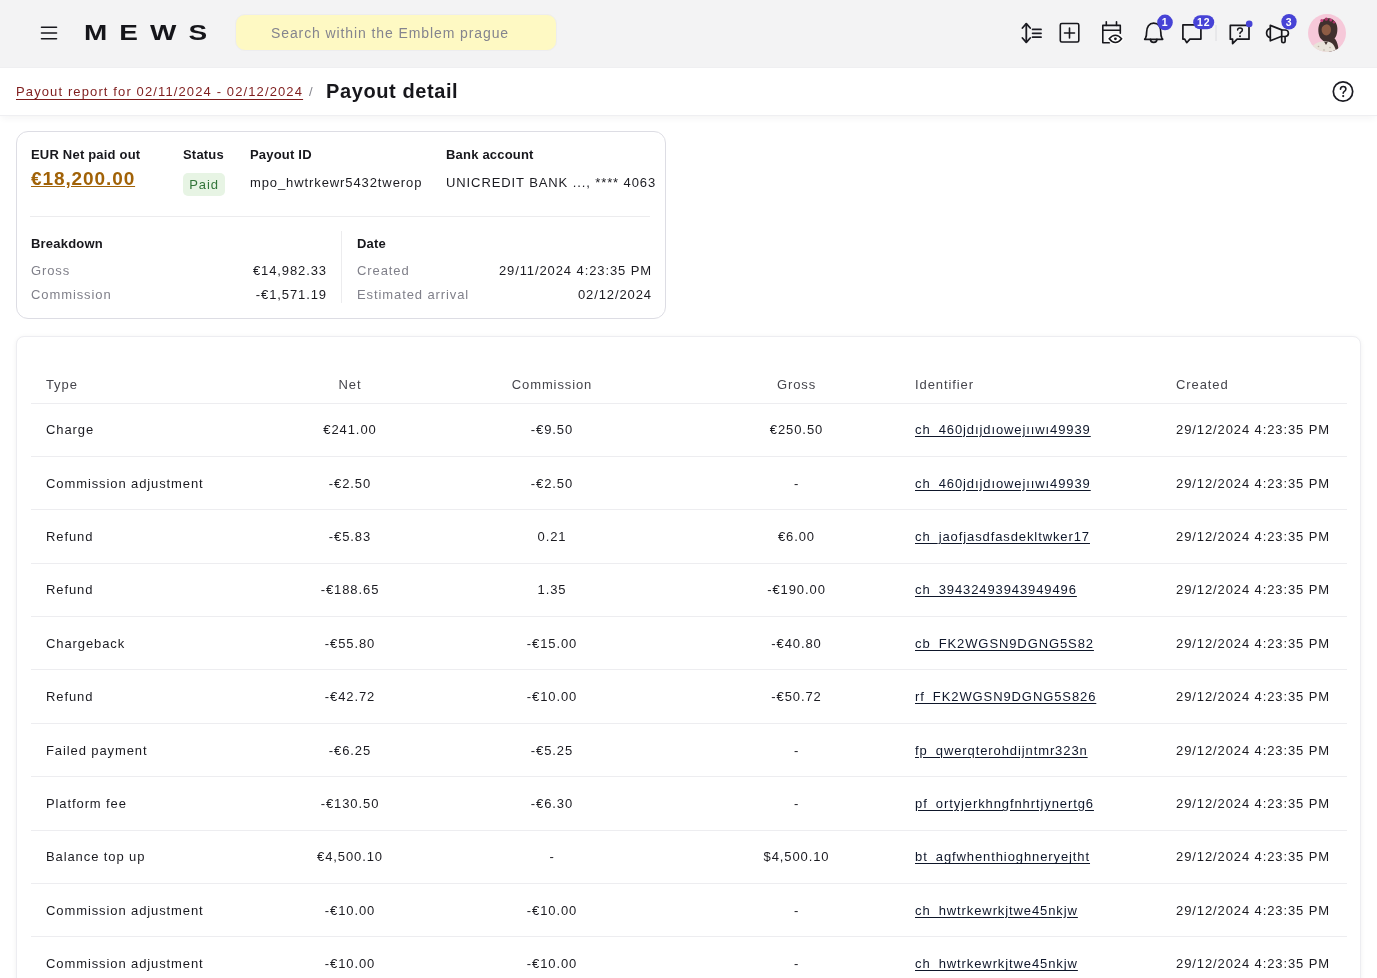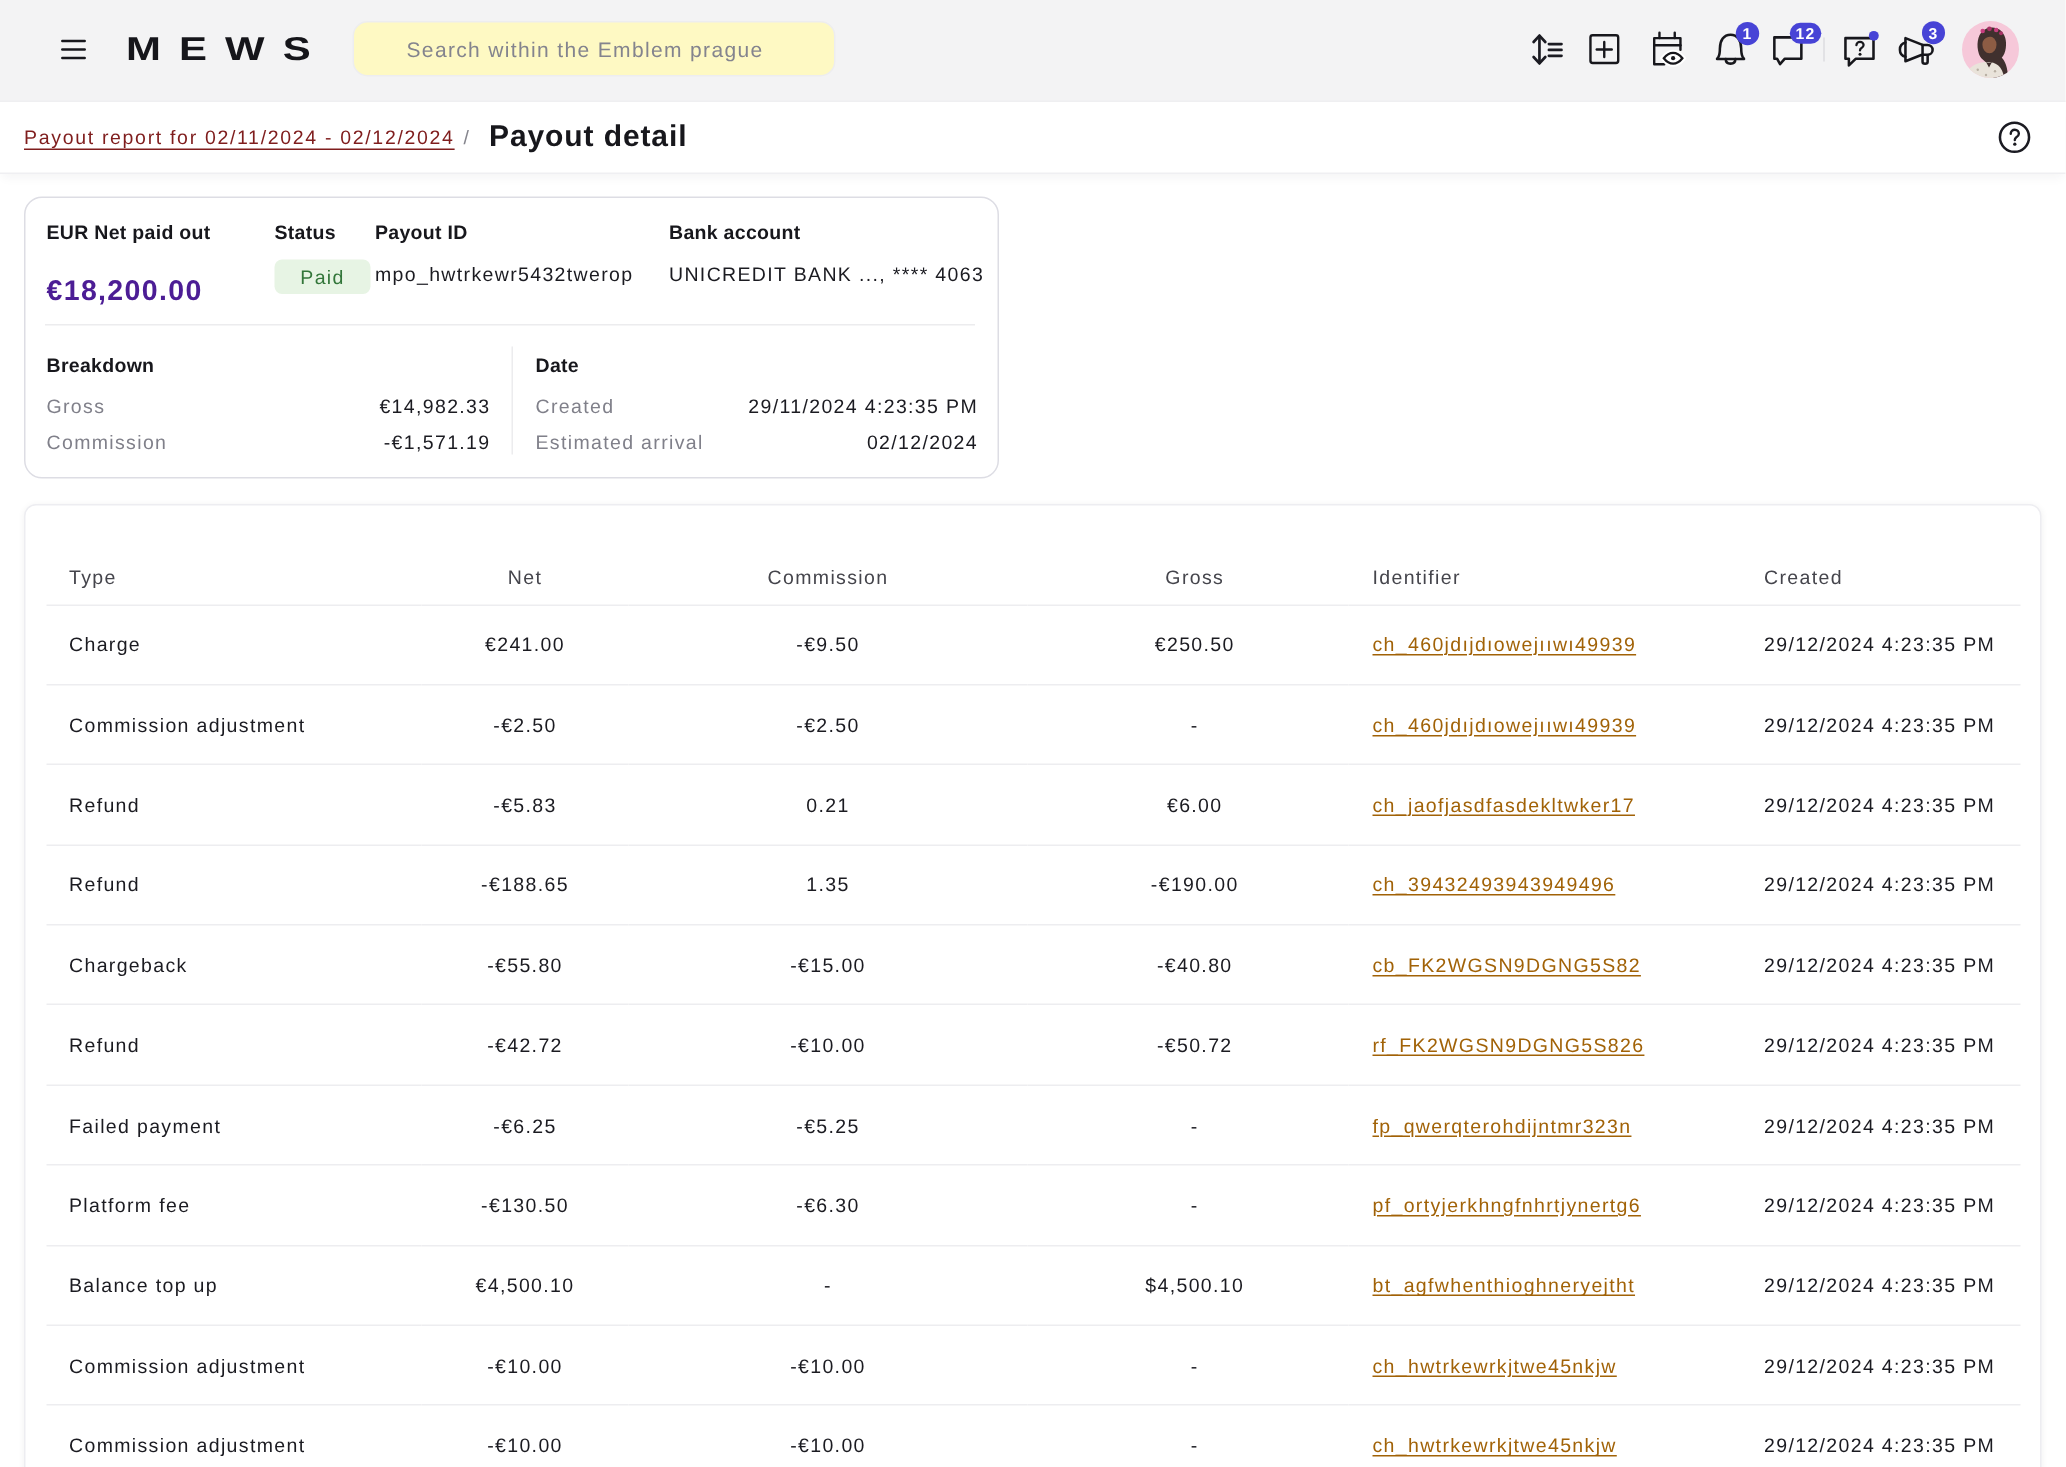--- a/index.html
+++ b/index.html
@@ -24,41 +24,41 @@
   .crumb u { text-decoration:underline; text-underline-offset:3px; }
   .crumbsep { position:absolute; left:309px; top:84px; font-size:13px; color:#85858d; }
   .ptitle { position:absolute; left:326px; top:80px; font-size:20px; font-weight:bold; color:#17171c; letter-spacing:0.6px; }
 
   
   .card1 { position:absolute; left:16px; top:131px; width:650px; height:188px;
     background:#fff; border:1px solid #dddde4; border-radius:12px; }
   .lbl { position:absolute; font-size:13px; font-weight:bold; color:#17171c; line-height:14px; letter-spacing:0.2px; }
   .val { position:absolute; font-size:13px; color:#1b1b21; line-height:14px; }
   .gray { color:#80808a; }
-  .big { position:absolute; left:14px; top:52px; font-size:19px; font-weight:bold; color:#4c1d95; }
-  .chip { position:absolute; left:166px; top:41px; width:64px; height:23px;
+  .big { position:absolute; left:14px; top:36px; font-size:19px; font-weight:bold; color:#a16207;text-decoration:underline; }
+  .chip { position:absolute; left:166px; top:41px; width:42px; height:23px;
     background:#e7f4e4; border-radius:5px; font-size:13px; color:#33763a;
     text-align:center; line-height:23px; }
   .hsep { position:absolute; left:13px; top:84px; width:620px; height:1px; background:#ececee; }
   .vsep { position:absolute; left:324px; top:99px; width:1px; height:72px; background:#ececee; }
   .rval { position:absolute; font-size:13px; color:#1b1b21; line-height:14px; text-align:right; }
 
   
   .card2 { position:absolute; left:16px; top:336px; width:1345px; height:720px;
     background:#fff; border:1px solid #ededf1; border-radius:8px;
     box-shadow:0 1px 5px rgba(20,20,40,0.06); }
   table { border-collapse:collapse; table-layout:fixed; margin-left:14px; width:1316px; }
   th { font-size:13px; font-weight:normal; color:#45454c; height:67px;
     vertical-align:bottom; padding:0 15px 11px 15px; white-space:nowrap; }
   thead th { height:66px; }
   td { font-size:13px; color:#1b1b21; height:53.4px; border-top:1px solid #ededf0;
     padding:0 15px; white-space:nowrap; }
   .r { text-align:center; }
   .l { text-align:left; }
-  td a { color:#a16207; text-decoration:underline; text-underline-offset:2px; }
+  td a { color:#0f172a; text-decoration:underline; text-underline-offset:2px; }
   col.c1{width:250px} col.c2{width:138px} col.c3{width:266px}
   col.c4{width:214px} col.c5{width:261px} col.c6{width:187px}
   .cg { padding-right:6px; }
   .ci { padding-left:16px; }
 </style>
 </head>
 <body>
 
 <div class="topbar"></div>
 

